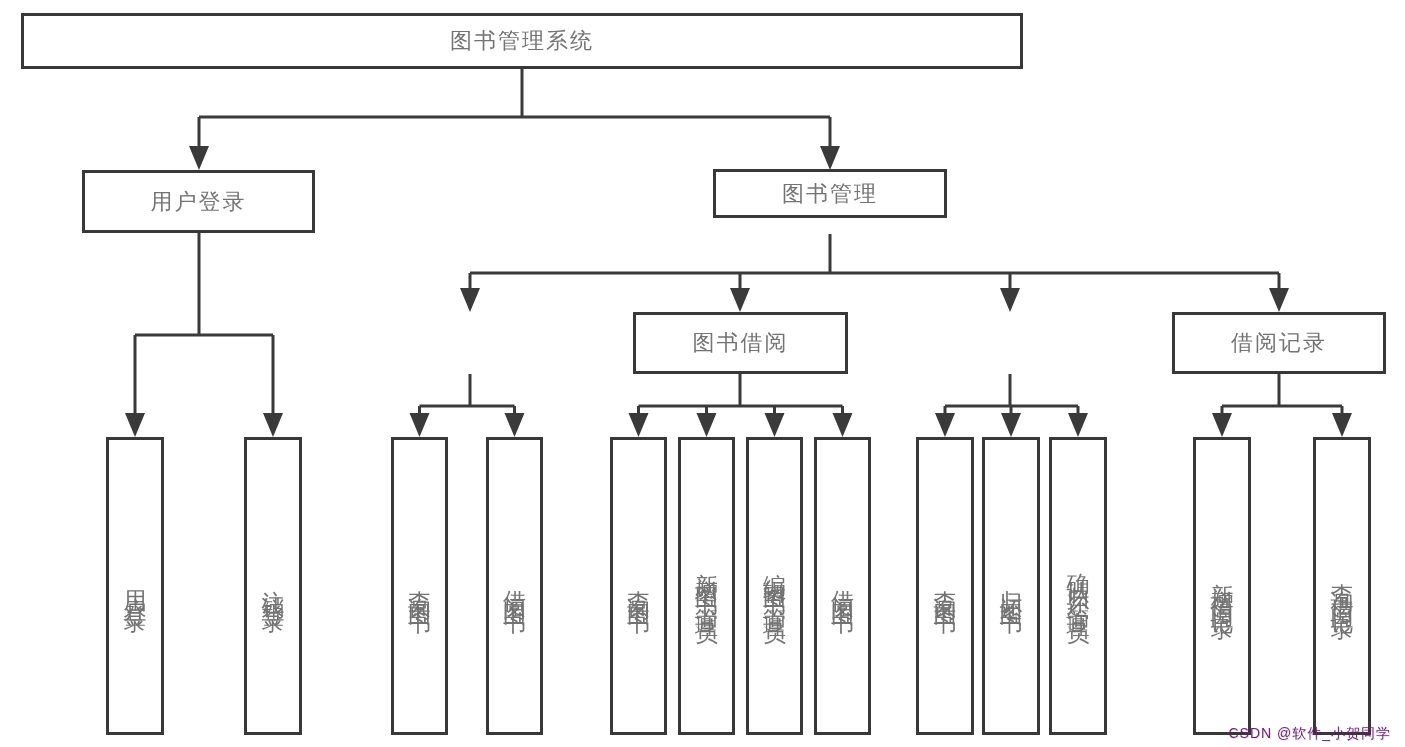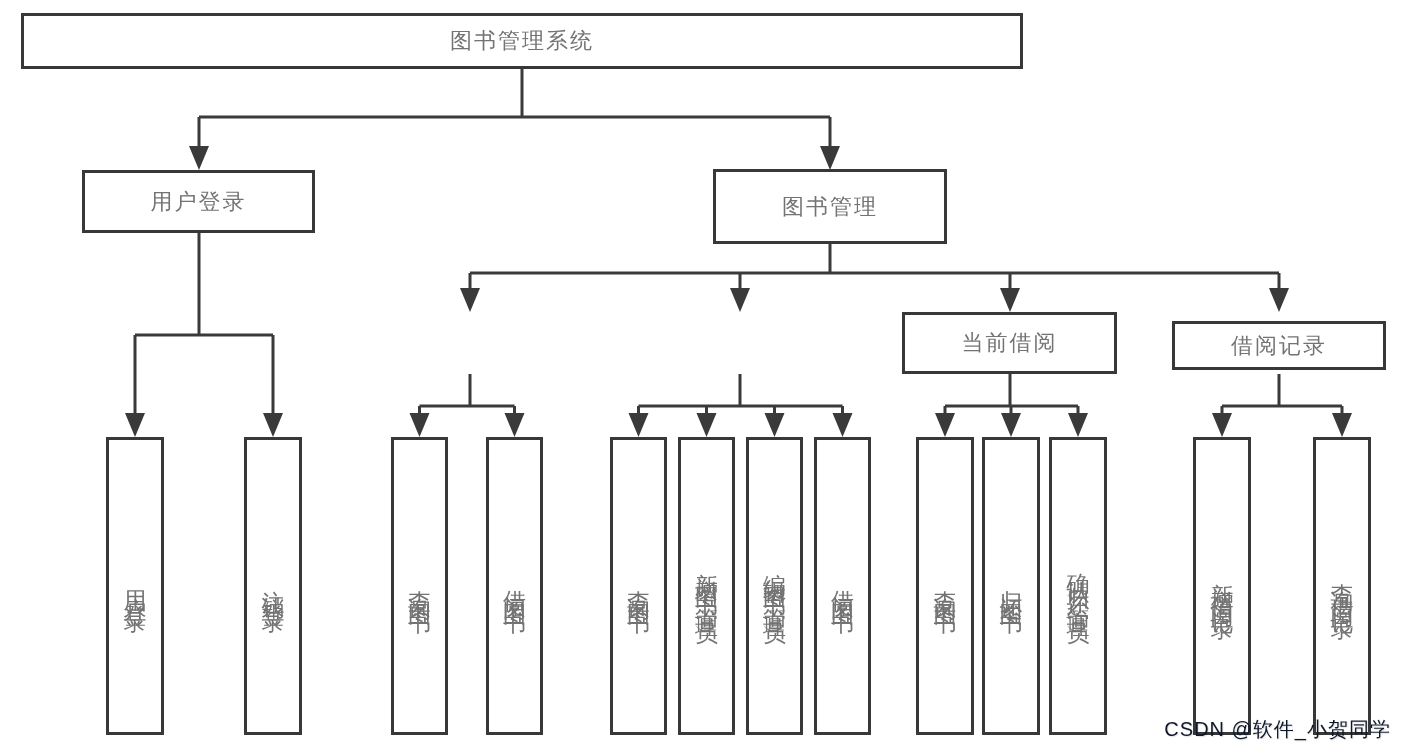--- a/index.html
+++ b/index.html
@@ -38,22 +38,22 @@
     writing-mode: vertical-rl;
     text-orientation: mixed;
     letter-spacing: 7px;
     white-space: normal;
     line-height: 1;
   }
   .watermark {
     position: absolute;
     right: 14px;
     bottom: 4px;
-    font-size: 20px;
-    color: #0f172a;
+    font-size: 14px;
+    color: #701a75;
     letter-spacing: 1px;
     text-shadow: 1px 1px 1px rgba(0,0,0,0.12);
   }
 </style>
 </head>
 <body>
 
 <div id="canvas">
 
   <svg id="connectors" viewBox="0 0 1405 747" xmlns="http://www.w3.org/2000/svg">
@@ -92,24 +92,24 @@
       <polygon points="1001,413 1021,413 1011,437"></polygon>
       <polygon points="1068,413 1088,413 1078,437"></polygon>
       <polygon points="1212,413 1232,413 1222,437"></polygon>
       <polygon points="1332,413 1352,413 1342,437"></polygon>
     </g>
   </svg>
 
   <div class="node h" style="left:21px; top:13px; width:1002px; height:56px;">图书管理系统</div>
 
   <div class="node h" style="left:82px; top:170px; width:233px; height:63px;">用户登录</div>
-  <div class="node h" style="left:713px; top:169px; width:234px; height:75px;">图书管理</div>
+  <div class="node h" style="left:713px; top:169px; width:234px; height:49px;">图书管理</div>
 
-  <div class="node h" style="left:902px; top:312px; width:215px; height:62px;">当前借阅</div>
-  <div class="node h" style="left:1172px; top:321px; width:214px; height:49px;">借阅记录</div>
+  <div class="node h" style="left:633px; top:312px; width:215px; height:62px;">图书借阅</div>
+  <div class="node h" style="left:1172px; top:312px; width:214px; height:62px;">借阅记录</div>
 
   <div class="node v" style="left:106px; top:437px; width:58px; height:298px;">用户登录</div>
   <div class="node v" style="left:244px; top:437px; width:58px; height:298px;">注销登录</div>
 
   <div class="node v" style="left:391px; top:437px; width:57px; height:298px;">查询图书</div>
   <div class="node v" style="left:486px; top:437px; width:57px; height:298px;">借阅图书</div>
 
   <div class="node v" style="left:610px; top:437px; width:57px; height:298px;">查询图书</div>
   <div class="node v" style="left:678px; top:437px; width:57px; height:298px;">新增图书（管理员）</div>
   <div class="node v" style="left:746px; top:437px; width:57px; height:298px;">编辑图书（管理员）</div>

